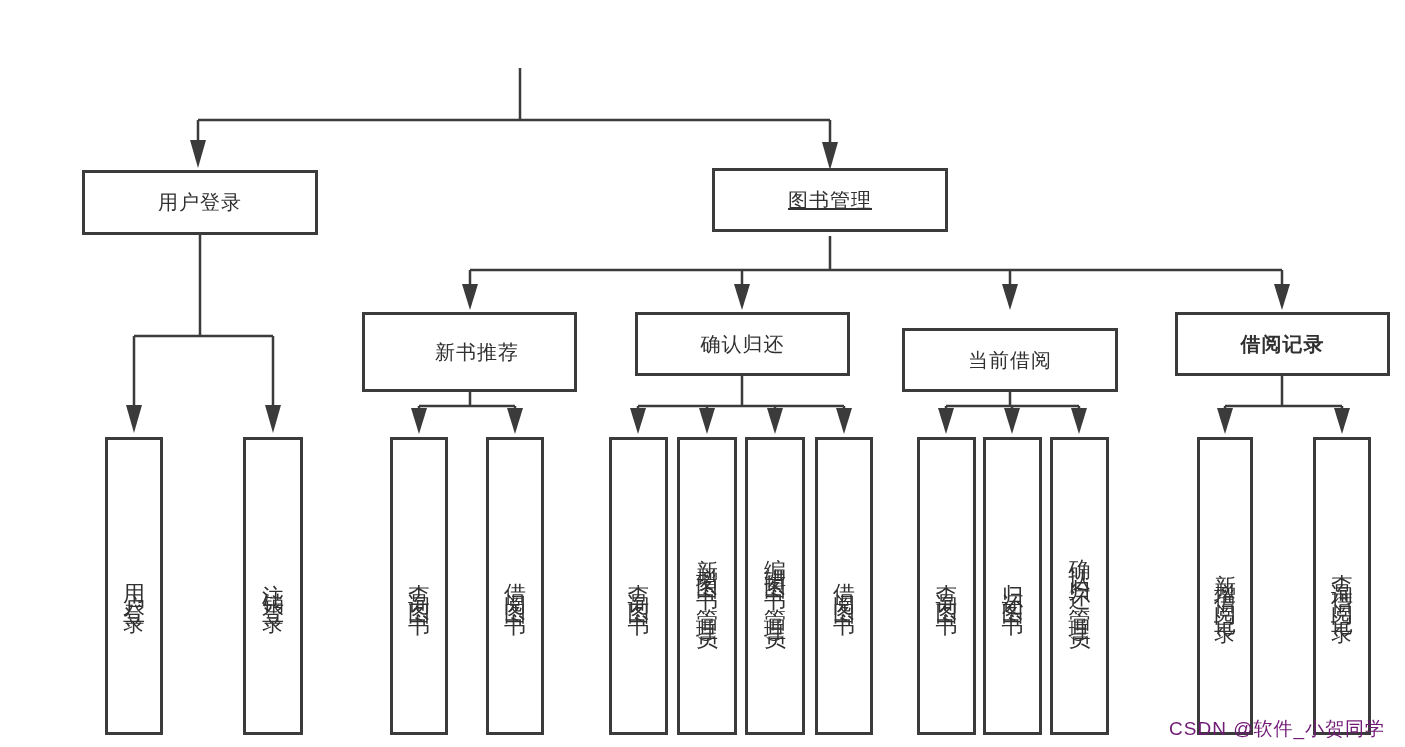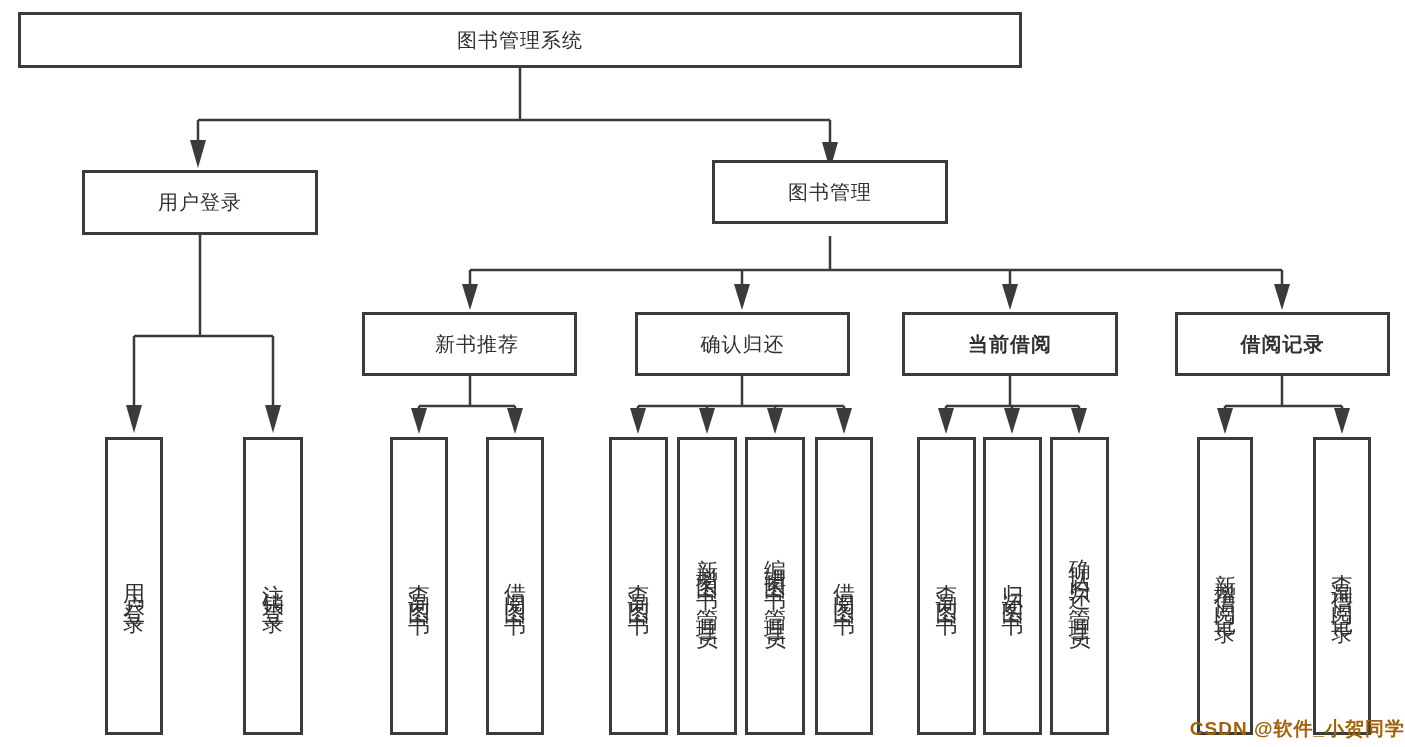--- a/index.html
+++ b/index.html
@@ -34,27 +34,26 @@
     writing-mode: vertical-rl;
     text-orientation: mixed;
     font-size: 22px;
     letter-spacing: 10px;
     color: #303030;
     line-height: 1;
     white-space: nowrap;
   }
   .watermark {
     position: absolute;
-    right: 0;
+    right: 20px;
     bottom: 5px;
     font-size: 19px;
-    color: #a16207;
+    color: #701a75;
     z-index: 5;
     letter-spacing: 1px;
-    font-weight: bold;
   }
 </style>
 </head>
 <body>
 
 <div class="stage">
 
   <svg class="wires" viewBox="0 0 1405 747" xmlns="http://www.w3.org/2000/svg">
     <g stroke="#3b3b3b" stroke-width="2.5" fill="none">
 
@@ -95,38 +94,35 @@
 
       <polygon points="938,408 954,408 946,434"></polygon>
       <polygon points="1004,408 1020,408 1012,434"></polygon>
       <polygon points="1071,408 1087,408 1079,434"></polygon>
 
       <polygon points="1217,408 1233,408 1225,434"></polygon>
       <polygon points="1334,408 1350,408 1342,434"></polygon>
     </g>
   </svg>
 
-  <div class="node h" style="left:18px; top:12px; width:1004px; height:56px;">
-    <span>图书管理系统</span>
-  </div>
 
   <div class="node h" style="left:82px; top:170px; width:236px; height:65px;">
     <span>用户登录</span>
   </div>
-  <div class="node h" style="left:712px; top:160px; width:236px; height:64px;">
+  <div class="node h" style="left:712px; top:168px; width:236px; height:64px;text-decoration:underline;">
     <span>图书管理</span>
   </div>
 
-  <div class="node h" style="left:362px; top:312px; width:215px; height:64px;padding-left:15px;">
+  <div class="node h" style="left:362px; top:312px; width:215px; height:80px;padding-left:15px;">
     <span>新书推荐</span>
   </div>
   <div class="node h" style="left:635px; top:312px; width:215px; height:64px;">
     <span>确认归还</span>
   </div>
-  <div class="node h" style="left:902px; top:312px; width:216px; height:64px;font-weight:bold;">
+  <div class="node h" style="left:902px; top:328px; width:216px; height:64px;">
     <span>当前借阅</span>
   </div>
   <div class="node h" style="left:1175px; top:312px; width:215px; height:64px;font-weight:bold;">
     <span>借阅记录</span>
   </div>
 
   <div class="node leaf" style="left:105px; top:437px; width:58px; height:298px;">
     <span class="vtext">用户登录</span>
   </div>
   <div class="node leaf" style="left:243px; top:437px; width:60px; height:298px;">

